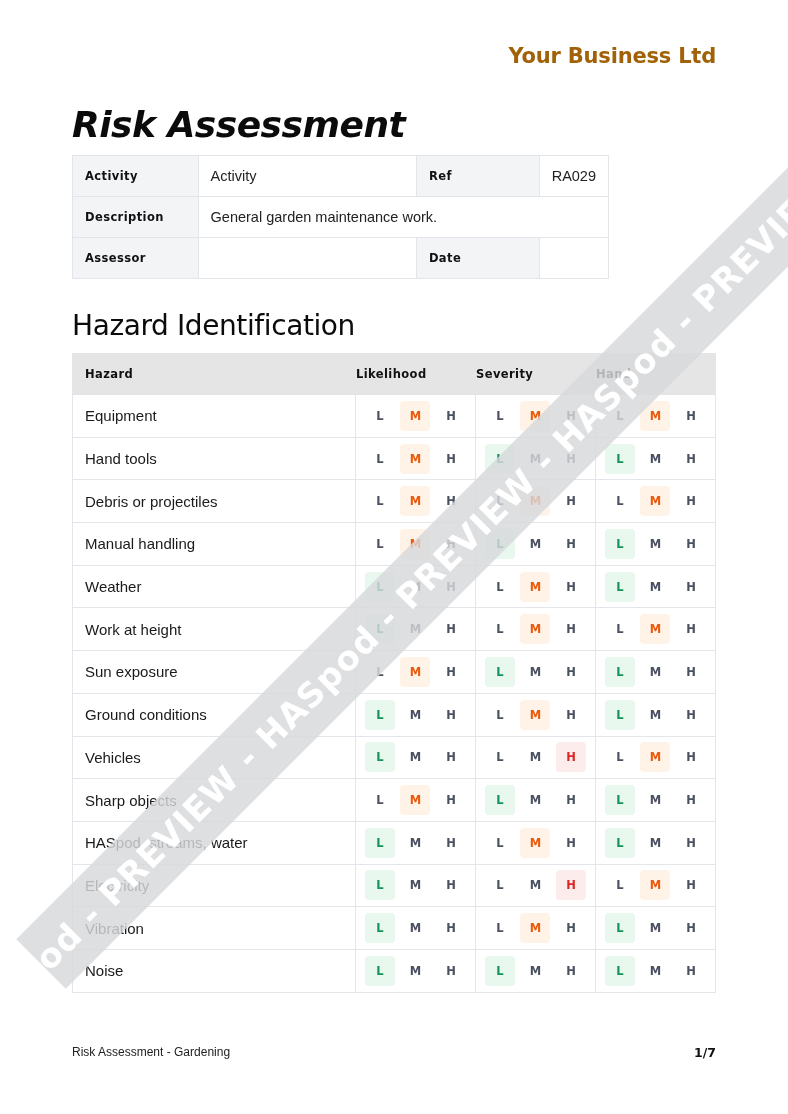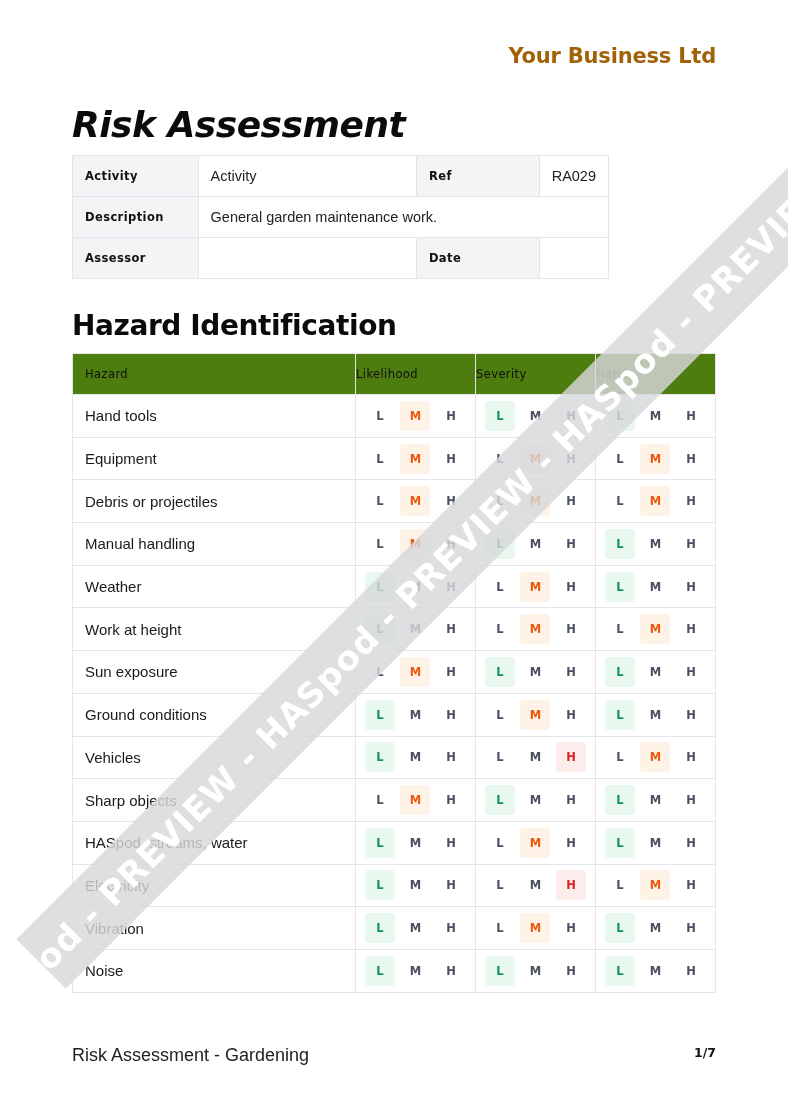--- a/index.html
+++ b/index.html
@@ -9,35 +9,35 @@
   .company { position: absolute; top: 44px; right: 72px; font-size: 21px; font-weight: bold; color: #a16207; letter-spacing: -0.2px; }
 
   .title { position: absolute; left: 72px; top: 104px; font-size: 36px; font-weight: bold; color: #0b0b0b; letter-spacing: -0.5px; font-style: italic; }
 
   table { border-collapse: collapse; }
   .info { position: absolute; left: 72px; top: 155px; width: 537px; }
   .info td { border: 1.5px solid #e3e5ea; height: 41px; font-size: 13.5px; padding: 0 12px; vertical-align: middle; }
   .info td.lab { background: #f3f4f6; font-weight: bold; font-size: 11.5px; letter-spacing: 0.4px; color: #111; }
   .info td.val { color: #222; font-family: "Liberation Sans", sans-serif; font-size: 14.5px; }
 
-  .section { position: absolute; left: 72px; top: 309px; font-size: 28px; font-weight: bold; color: #0b0b0b; letter-spacing: -0.4px; }
+  .section { position: absolute; left: 72px; top: 309px; font-size: 28px; font-weight: normal; color: #0b0b0b; letter-spacing: -0.4px; }
 
   .haz { position: absolute; left: 72px; top: 353px; width: 644px; }
-  .haz th { background: #4d7c0f; border: 1.5px solid #e3e5ea; height: 41px; font-size: 11.5px; font-weight: normal; letter-spacing: 0.4px; color: #111; }
+  .haz th { background: #e5e5e5; border: 1.5px solid #e3e5ea; height: 41px; font-size: 11.5px; font-weight: bold; letter-spacing: 0.4px; color: #111; }
   .haz th.h-left { text-align: left; padding-left: 12px; width: 283px; }
   .haz th.h-mid { text-align: left; width: 120px; }
   .haz td { border: 1.5px solid #e3e5ea; height: 42.7px; vertical-align: middle; }
   .haz td.name { padding-left: 12px; font-family: "Liberation Sans", sans-serif; font-size: 15px; color: #1a1a1a; }
   .rating { display: flex; justify-content: space-around; align-items: center; padding: 0 6px; }
   .opt { width: 30px; height: 30px; line-height: 30px; text-align: center; font-size: 11.5px; font-weight: bold; color: #4b5160; border-radius: 4px; }
   .opt.sel-L { background: #e8f8ef; color: #14945a; }
   .opt.sel-M { background: #fff3e8; color: #ea5a0c; }
   .opt.sel-H { background: #fdecec; color: #dc2626; }
 
-  .footer-left { position: absolute; left: 72px; top: 1045px; font-family: "Liberation Sans", sans-serif; font-size: 18px; color: #222; }
+  .footer-left { position: absolute; left: 72px; top: 1045px; font-family: "Liberation Sans", sans-serif; font-size: 12px; color: #222; }
   .footer-right { position: absolute; right: 72px; top: 1045px; font-size: 12.5px; font-weight: bold; color: #111; }
 
   .watermark { position: absolute; left: -120px; top: 540px; width: 1100px; height: 70px; background: rgba(215,216,218,0.82);
     transform: rotate(-45deg); transform-origin: center; color: #ffffff; font-size: 34px; font-weight: bold;
     line-height: 70px; white-space: nowrap; letter-spacing: 1px; text-align: center; pointer-events: none; overflow: hidden; }
 </style>
 </head>
 <body>
 
 <div class="company">Your Business Ltd</div>
@@ -70,63 +70,63 @@
   <thead>
     <tr>
       <th class="h-left">Hazard</th>
       <th class="h-mid">Likelihood</th>
       <th class="h-mid">Severity</th>
       <th class="h-mid">Hand</th>
     </tr>
   </thead>
   <tbody id="hazard-body">
       <tr>
+        <td class="name">Equipment</td>
+        <td>
+          <div class="rating">
+            <span class="opt">L</span>
+            <span class="opt sel-M">M</span>
+            <span class="opt">H</span>
+          </div>
+        </td>
+        <td>
+          <div class="rating">
+            <span class="opt">L</span>
+            <span class="opt sel-M">M</span>
+            <span class="opt">H</span>
+          </div>
+        </td>
+        <td>
+          <div class="rating">
+            <span class="opt">L</span>
+            <span class="opt sel-M">M</span>
+            <span class="opt">H</span>
+          </div>
+        </td>
+      </tr>
+      <tr>
         <td class="name">Hand tools</td>
         <td>
           <div class="rating">
             <span class="opt">L</span>
             <span class="opt sel-M">M</span>
             <span class="opt">H</span>
           </div>
         </td>
         <td>
           <div class="rating">
             <span class="opt sel-L">L</span>
             <span class="opt">M</span>
             <span class="opt">H</span>
           </div>
         </td>
         <td>
           <div class="rating">
             <span class="opt sel-L">L</span>
             <span class="opt">M</span>
-            <span class="opt">H</span>
-          </div>
-        </td>
-      </tr>
-      <tr>
-        <td class="name">Equipment</td>
-        <td>
-          <div class="rating">
-            <span class="opt">L</span>
-            <span class="opt sel-M">M</span>
-            <span class="opt">H</span>
-          </div>
-        </td>
-        <td>
-          <div class="rating">
-            <span class="opt">L</span>
-            <span class="opt sel-M">M</span>
-            <span class="opt">H</span>
-          </div>
-        </td>
-        <td>
-          <div class="rating">
-            <span class="opt">L</span>
-            <span class="opt sel-M">M</span>
             <span class="opt">H</span>
           </div>
         </td>
       </tr>
       <tr>
         <td class="name">Debris or projectiles</td>
         <td>
           <div class="rating">
             <span class="opt">L</span>
             <span class="opt sel-M">M</span>

